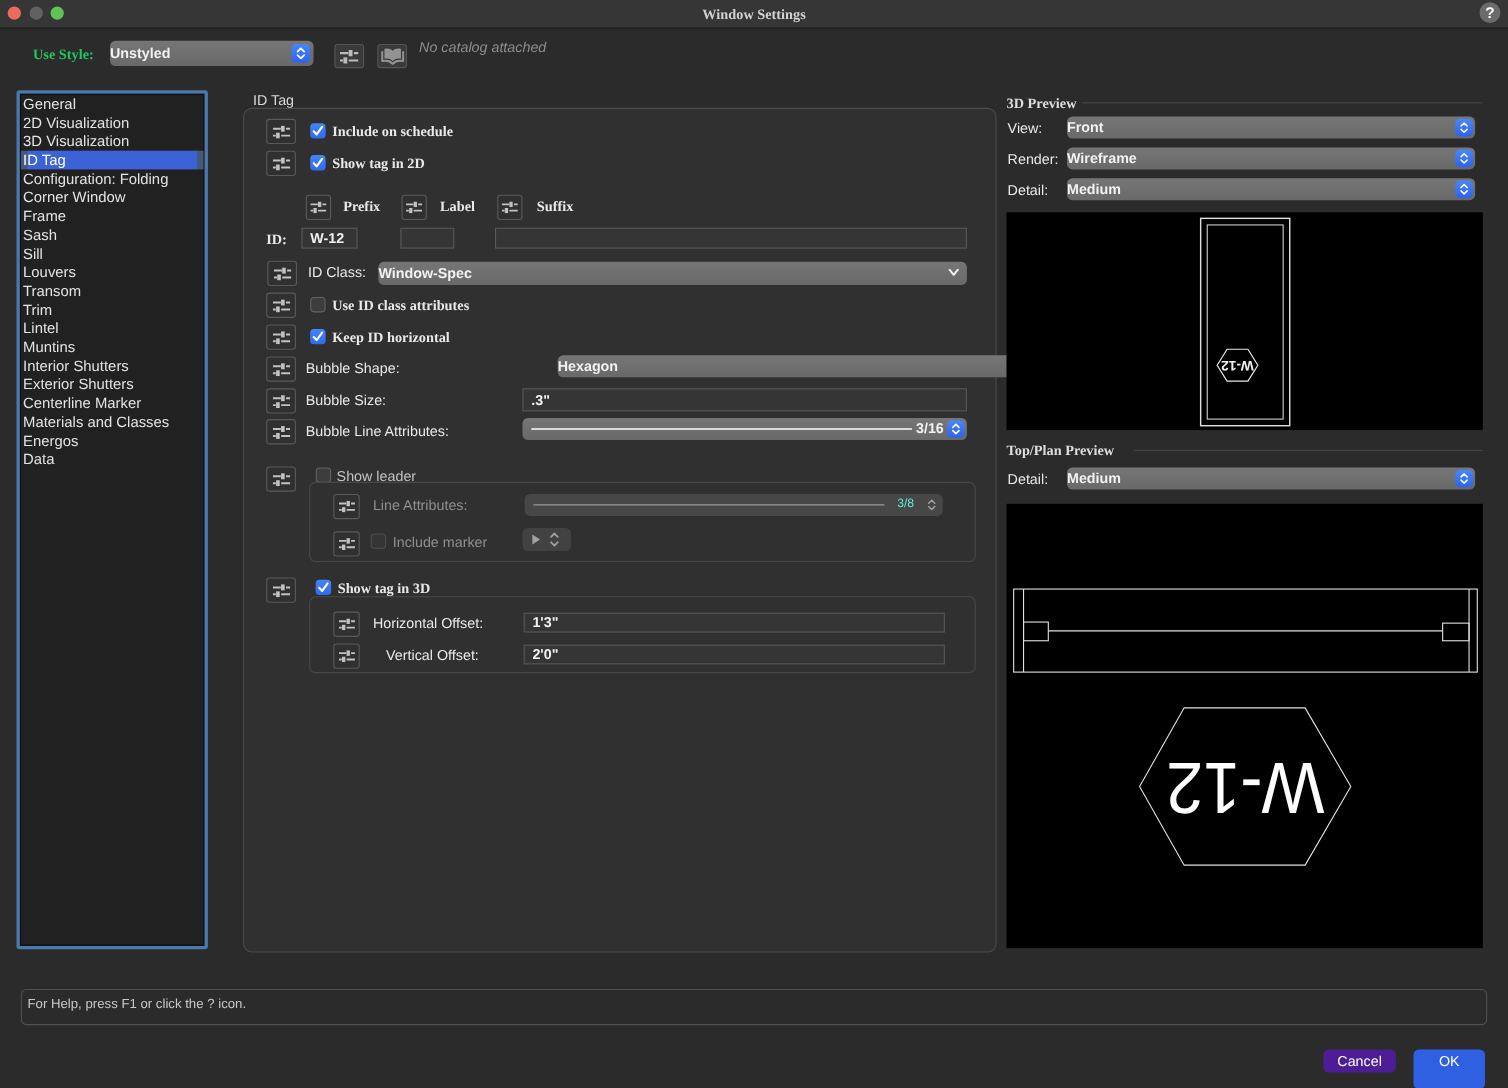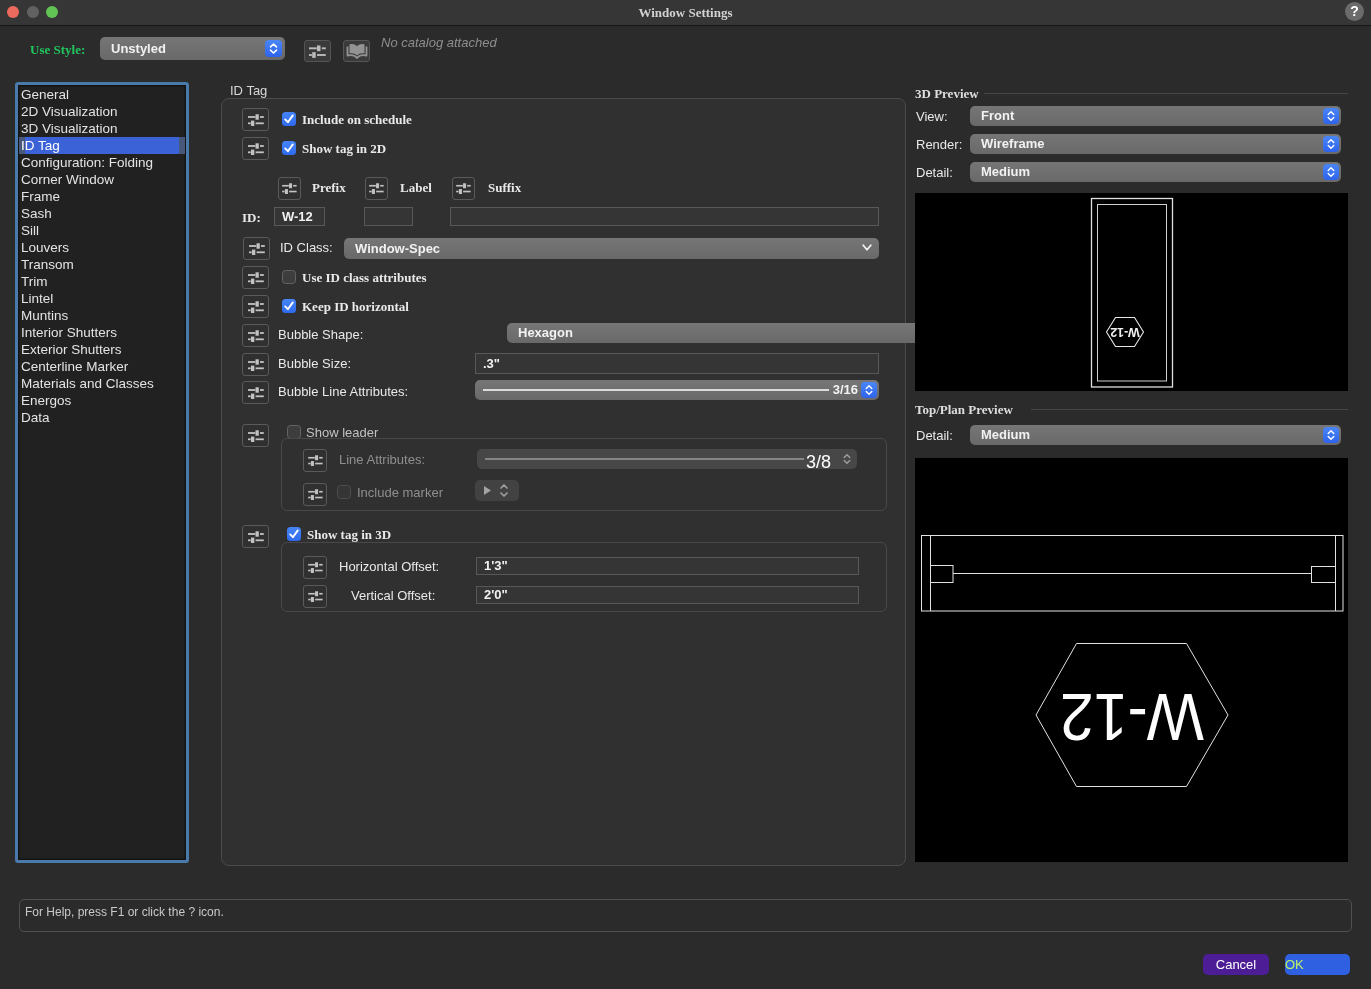--- a/index.html
+++ b/index.html
@@ -9,21 +9,21 @@
   .b { font-weight:bold;font-family:Liberation Serif, serif; }
   .t13 { font-size:13px; line-height:14px; }
   .t12 { font-size:12px; line-height:13px; }
   
   #titlebar { left:0; top:0; width:1371px; height:26px; background:#363636; border-bottom:1px solid #161616; }
   .tl { width:12px; height:12px; border-radius:50%; top:6px; }
   
   .iconbtn { width:27px; height:23px; border:1.5px solid #5a5a5a; border-radius:3px; display:flex; align-items:center; justify-content:center; }
   .iconbtn.fill { background:#3a3a3a; border-color:#555; }
   
-  .dd { background:linear-gradient(180deg,#767676,#696969); border-radius:5px; height:20px; color:#f2f2f2; font-size:13px; line-height:20px; padding-left:11px; font-weight:bold; }
+  .dd { background:linear-gradient(180deg,#767676,#696969); border-radius:5px; height:20px; color:#f2f2f2; font-size:13px; line-height:20px; font-weight:bold; }
   .step { position:absolute; right:2px; top:2px; width:16px; height:16px; border-radius:4px; background:linear-gradient(180deg,#4a86f7,#2d63ec); display:flex; align-items:center; justify-content:center; }
   .step.gray { background:none; }
   .field { background:#353535; border:1px solid #585858; color:#f2f2f2; font-size:13px; font-weight:bold; padding-left:7px; }
   .cb { width:14px; height:14px; border-radius:3.5px; }
   .cb.on { background:linear-gradient(180deg,#4585f6,#2f6aee); }
   .cb.off { background:#3d3d3d; border:1px solid #636363; }
   .cb.dis { background:#353535; border:1px solid #4d4d4d; }
   .gbox { border:1px solid #484848; border-radius:6px; }
   .lbl { font-size:13px; line-height:14px; color:#e9e9e9; }
   .dim { color:#8f8f8f; }
@@ -249,21 +249,21 @@
   <div class="abs iconbtn" style="left:303px; top:449px; width:24px;">
       <svg width="15" height="11">
         <use href="#sl"></use>
       </svg>
     </div>
   <div class="abs lbl dim" style="left:339px; top:453px;">Line Attributes:</div>
   <div class="abs" style="left:477px; top:449px; width:380px; height:20px; background:#474747; border-radius:5px;">
     <svg width="380" height="20" style="position:absolute; left:0; top:0;">
         <line x1="8" y1="10" x2="327" y2="10" stroke="#9a9a9a" stroke-width="1.3"></line>
       </svg>
-    <span style="position:absolute; right:26px; top:3px; font-size:18px; color:#ffffff;">3/8</span>
+    <span style="position:absolute; right:26px; top:3px; font-size:11px; color:#5eead4;">3/8</span>
     <span class="step gray">
         <svg width="12" height="12">
           <use href="#chevg"></use>
         </svg>
       </span>
   </div>
   <div class="abs iconbtn" style="left:303px; top:483px; width:24px;">
       <svg width="15" height="11">
         <use href="#sl"></use>
       </svg>
@@ -354,13 +354,13 @@
     <line x1="38" y1="115.5" x2="396.5" y2="115.5"></line>
     <polygon points="121,257 161.5,185.5 271.5,185.5 313,257 271.5,328.5 161.5,328.5"></polygon>
   </g>
   <text x="217" y="259" transform="rotate(180 217 259)" fill="#fdfdfd" font-family="Liberation Sans, sans-serif" font-size="66" text-anchor="middle" dominant-baseline="central" textLength="144" lengthAdjust="spacingAndGlyphs">W-12</text>
 </svg>
 </div>
 
 <div class="abs" style="left:19px; top:899px; width:1333px; height:33px; border:1px solid #505050; border-radius:5px;"></div>
 <div class="abs t12" style="left:25px; top:906px; color:#c9c9c9;">For Help, press F1 or click the ? icon.</div>
 <div class="abs" style="left:1203px; top:954px; width:66px; height:21px; background:#4c1d95; border-radius:5px; text-align:center; line-height:21px; font-size:13px; color:#fff;">Cancel</div>
-<div class="abs" style="left:1285px; top:954px; width:65px; height:21px; background:#3060e2; border-radius:5px; line-height:21px; font-size:13px; color:#bef264;">OK</div>
+<div class="abs" style="left:1285px; top:954px; width:65px; height:36px; background:#3060e2; border-radius:5px; text-align:center; line-height:21px; font-size:13px; color:#ffffff;">OK</div>
 
 </body></html>

